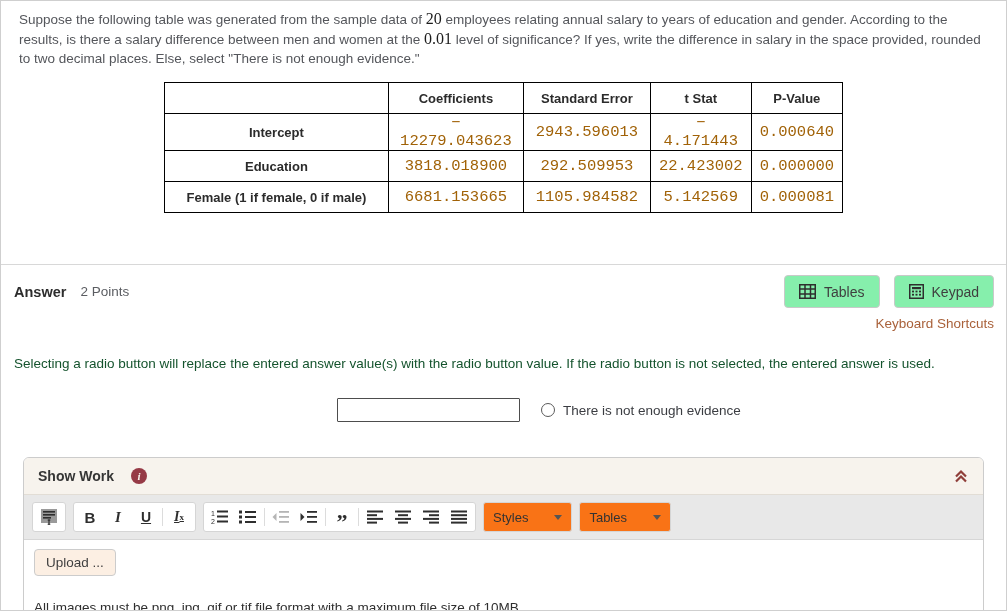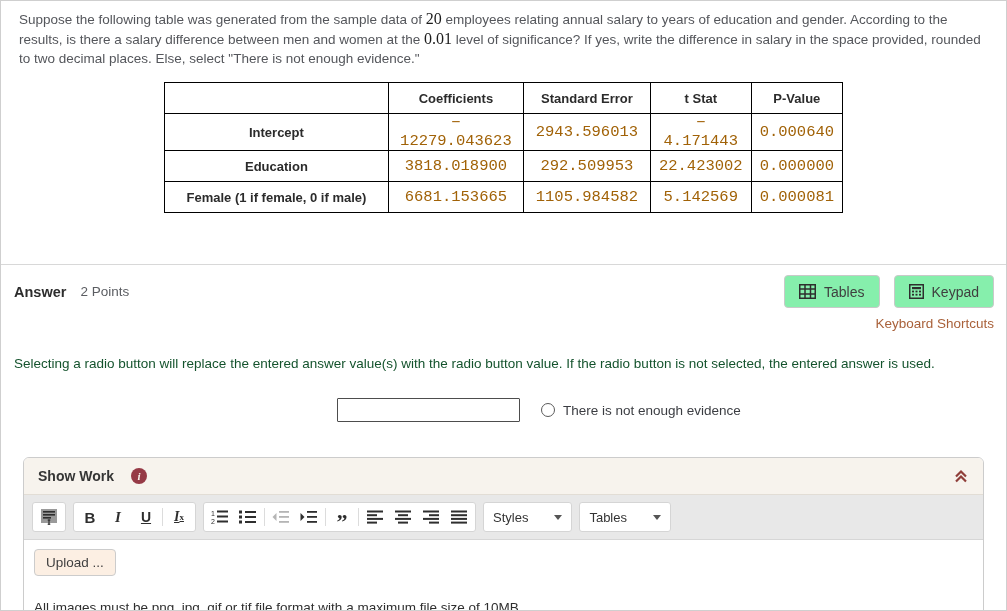--- a/index.html
+++ b/index.html
@@ -138,21 +138,21 @@
   .tb-sep { width: 1px; height: 18px; background: #dcdcdc; margin: 0 2px; }
   .glyph-b { font-weight: bold; font-size: 15px; }
   .glyph-i { font-style: italic; font-family: "Liberation Serif", serif; font-weight: bold; font-size: 15px; }
   .glyph-u { font-weight: bold; font-size: 14px; text-decoration: underline; }
   .glyph-tx { font-style: italic; font-family: "Liberation Serif", serif; font-weight: bold; font-size: 14px; text-decoration: underline; }
   .glyph-tx sub { font-size: 9px; font-style: normal; }
   .glyph-quote { font-family: "Liberation Serif", serif; font-weight: bold; font-size: 22px; line-height: 10px; margin-top: 10px; }
 
   .tb-dropdown {
     display: inline-flex; align-items: center; justify-content: space-between;
-    background: #ffffff; border: 1px solid #d5d5d5; border-radius: 3px;
+    background: #f97316; border: 1px solid #d5d5d5; border-radius: 3px;
     height: 30px; padding: 0 9px; font-size: 13px; color: #333;
     cursor: pointer;
   }
   .tb-dropdown .dd-label { margin-right: 26px; }
   .caret-down {
     width: 0; height: 0; border-left: 4px solid transparent;
     border-right: 4px solid transparent; border-top: 5px solid #555;
     display: inline-block;
   }
 

